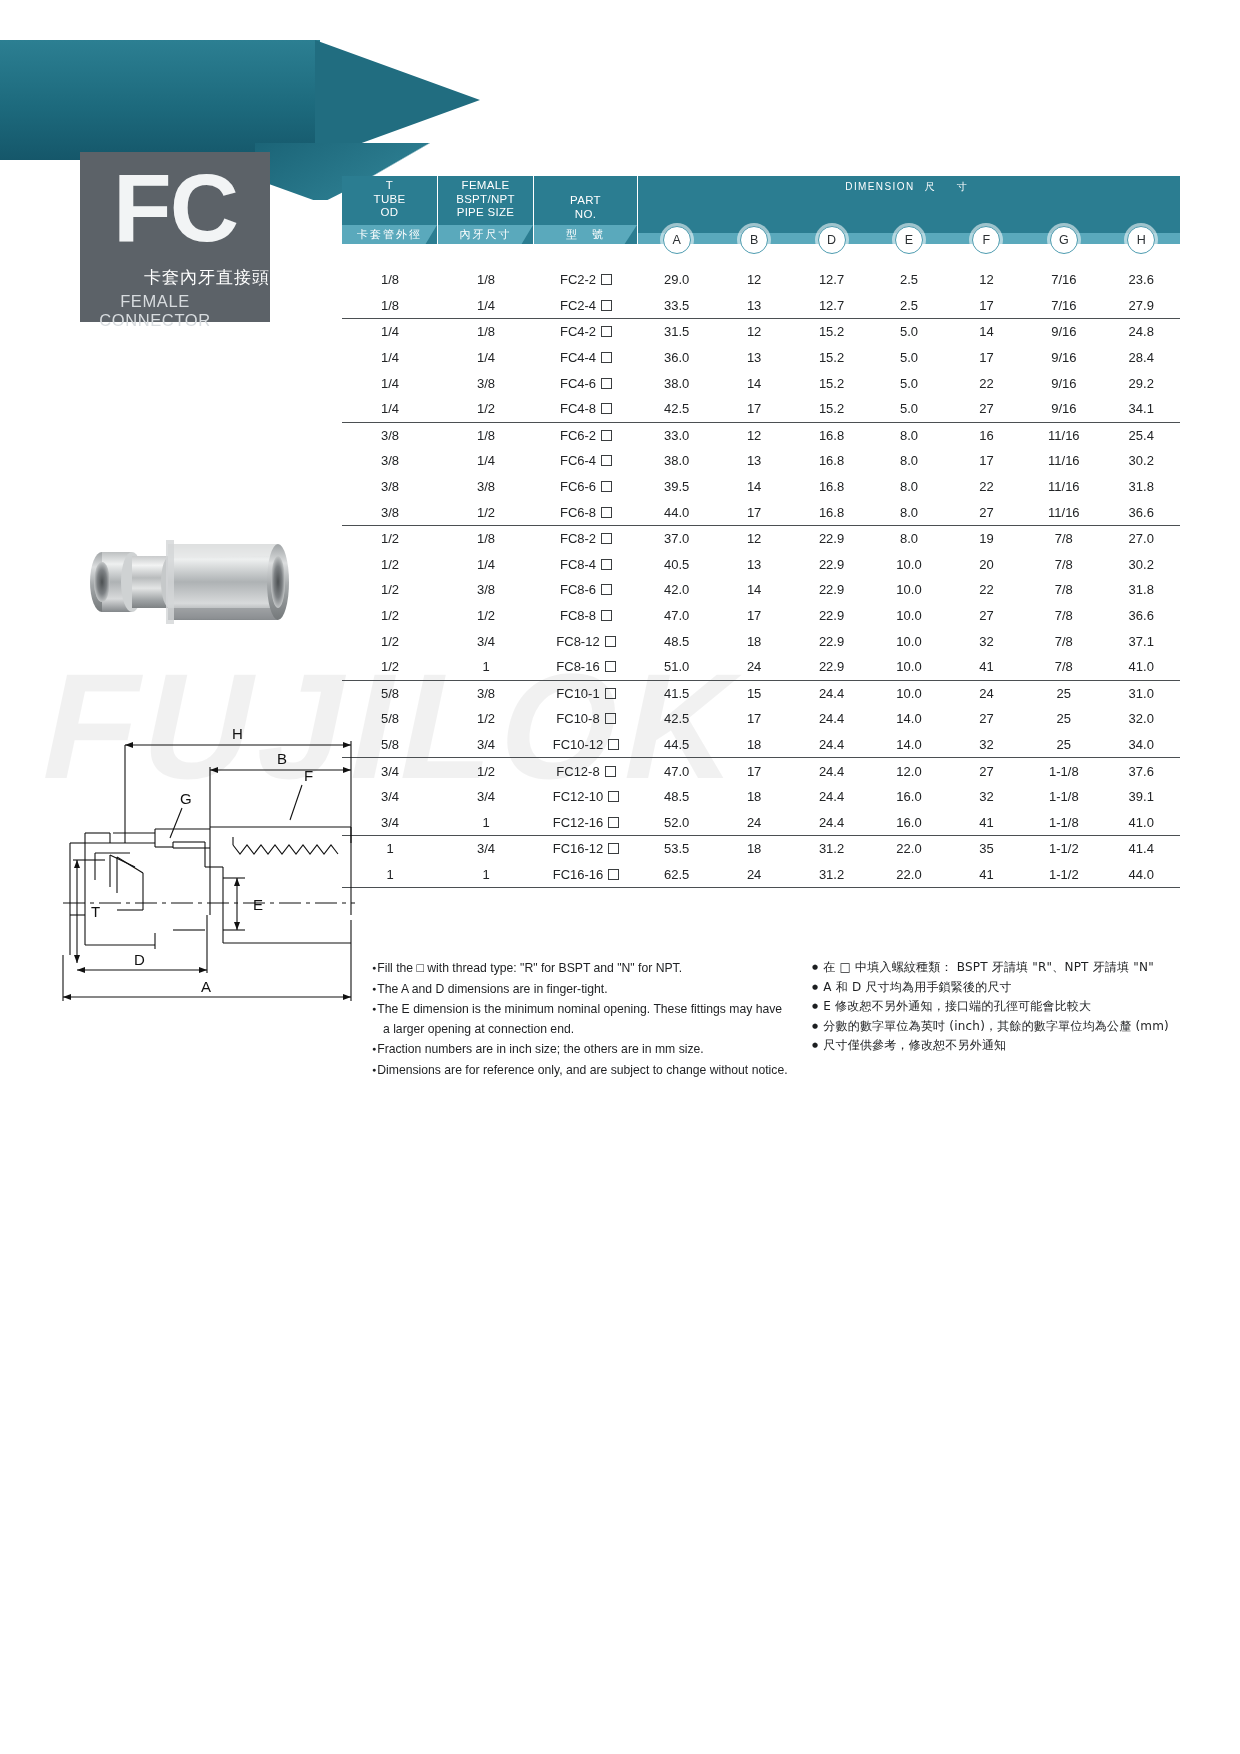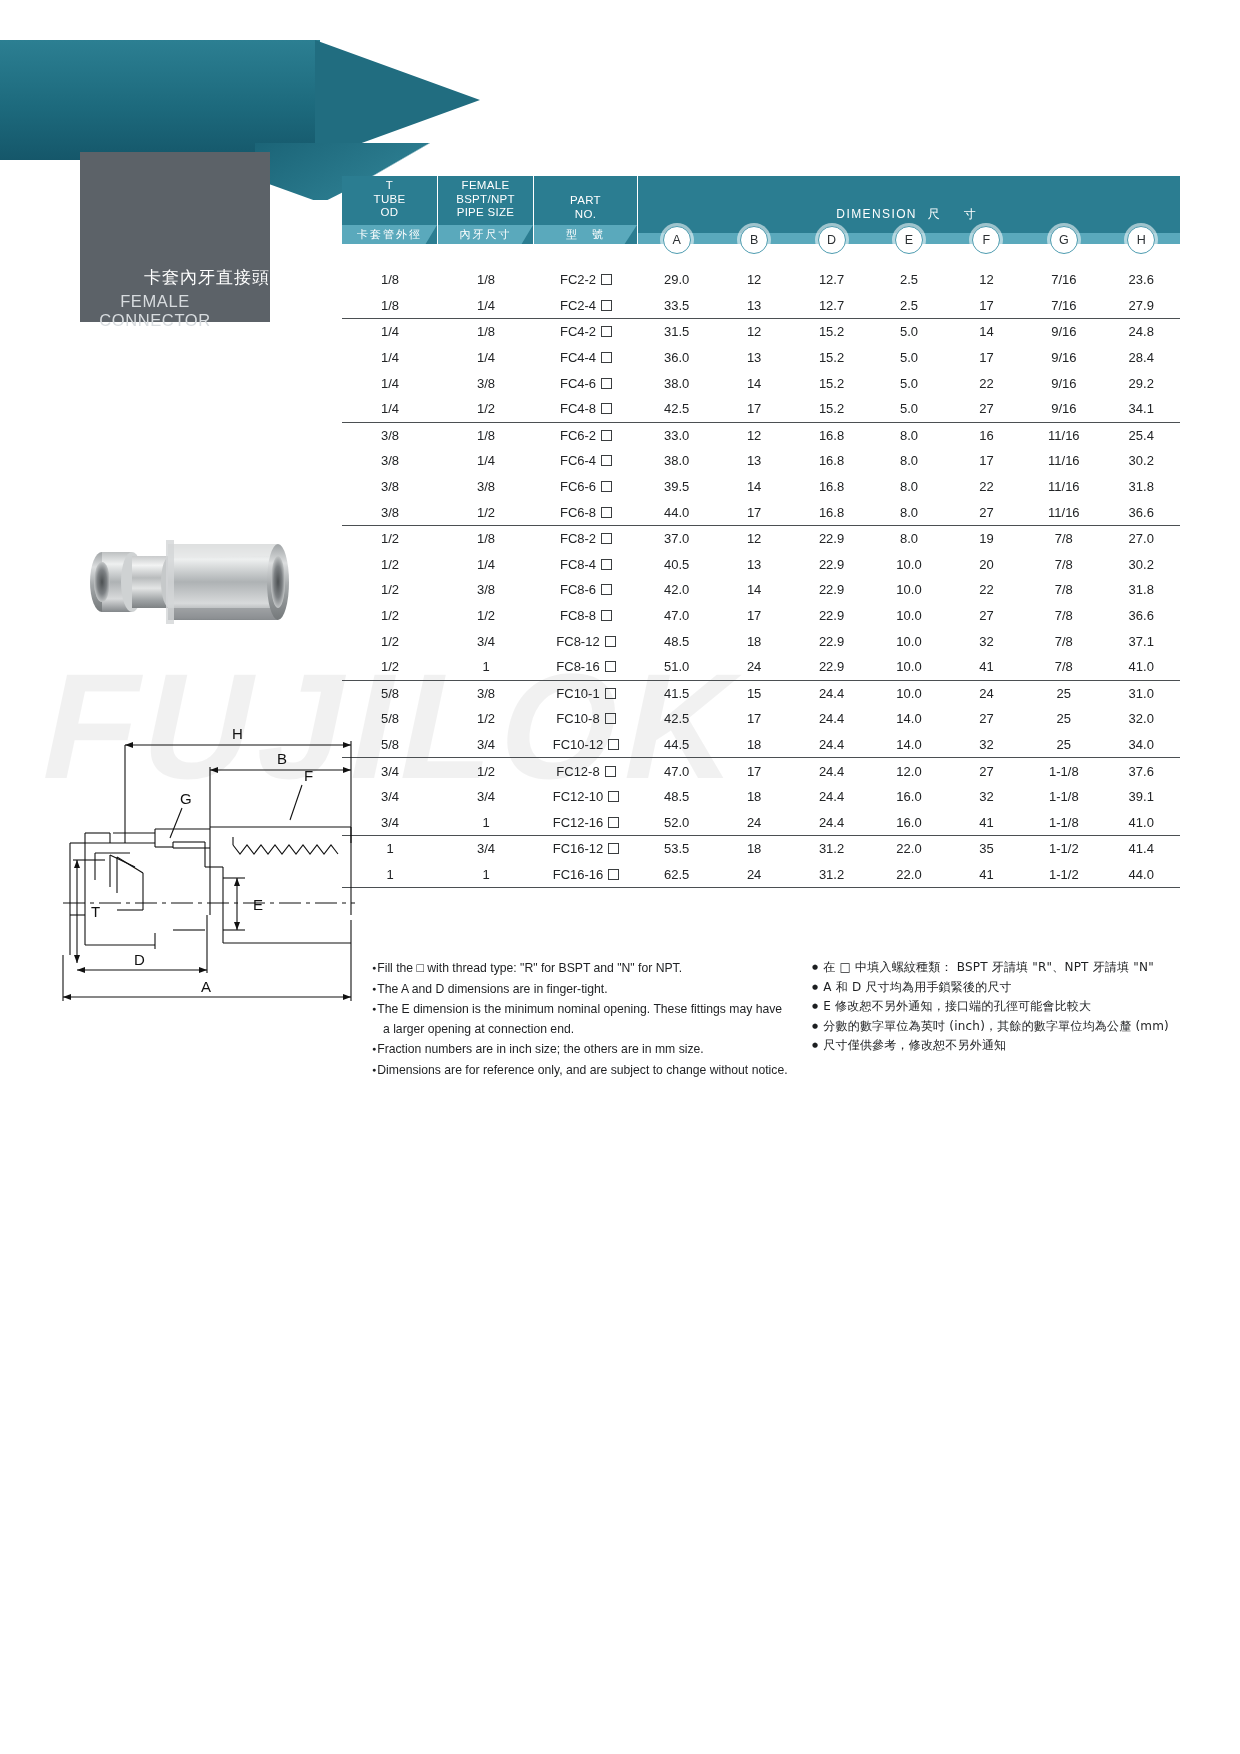--- a/index.html
+++ b/index.html
@@ -45,22 +45,22 @@
     border-right:1px solid #ffffff;display:flex;flex-direction:column;
     align-items:center;justify-content:flex-start;padding-top:3px;}
   .th-lines{color:#ffffff;font-size:11.5px;line-height:13.5px;text-align:center;
     letter-spacing:.3px;}
   .th-cn{position:absolute;left:0;bottom:0;width:100%;height:19px;
     background:#5aa9bc;color:#ffffff;font-size:11px;
     display:flex;align-items:center;justify-content:center;letter-spacing:2px;
     font-family:"DejaVu Sans",sans-serif;
     clip-path:polygon(0 0,100% 0,88% 100%,0 100%);}
   .th-dim{flex:1;position:relative;height:68px;display:flex;flex-direction:column;}
-  .th-dim-label{color:#ffffff;font-size:12px;letter-spacing:1.4px;text-align:center;
-    padding-top:30px;}
+  .th-dim-label{color:#ffffff;font-size:10px;letter-spacing:1.4px;text-align:center;
+    padding-top:4px;}
   .th-dim-label .cjk{font-family:"DejaVu Sans",sans-serif;letter-spacing:6px;margin-left:6px;}
   .badge-row{position:absolute;left:0;bottom:-11px;width:100%;height:30px;display:flex;}
   .badge-cell{flex:1;display:flex;align-items:center;justify-content:center;}
   .badge{width:26px;height:26px;border-radius:50%;background:#ffffff;
     border:1.6px solid #4e9cb0;color:#2c3033;font-size:12.5px;
     display:flex;align-items:center;justify-content:center;
     box-shadow:0 0 0 3px rgba(255,255,255,.55);}
   .badge-strip{position:absolute;left:0;bottom:0;width:100%;height:11px;background:#5aa9bc;}
 
   .tbl-body{margin-top:23px;}
@@ -99,20 +99,21 @@
 </head>
 <body>
 
 <div class="banner-wrap">
   <div class="banner-tail"></div>
   <div class="banner-head"></div>
   <div class="banner-shade"></div>
 </div>
 
 <div class="logo-box">
+  <div class="logo-fc">FC</div>
   <div class="logo-cn">卡套內牙直接頭</div>
   <div class="logo-en">FEMALE CONNECTOR</div>
 </div>
 
 <div class="wm">FUJILOK</div>
 
 <div class="photo">
   <svg width="250" height="160" viewBox="0 0 250 160">
     <defs>
       <linearGradient id="mtl" x1="0" y1="0" x2="0" y2="1">

